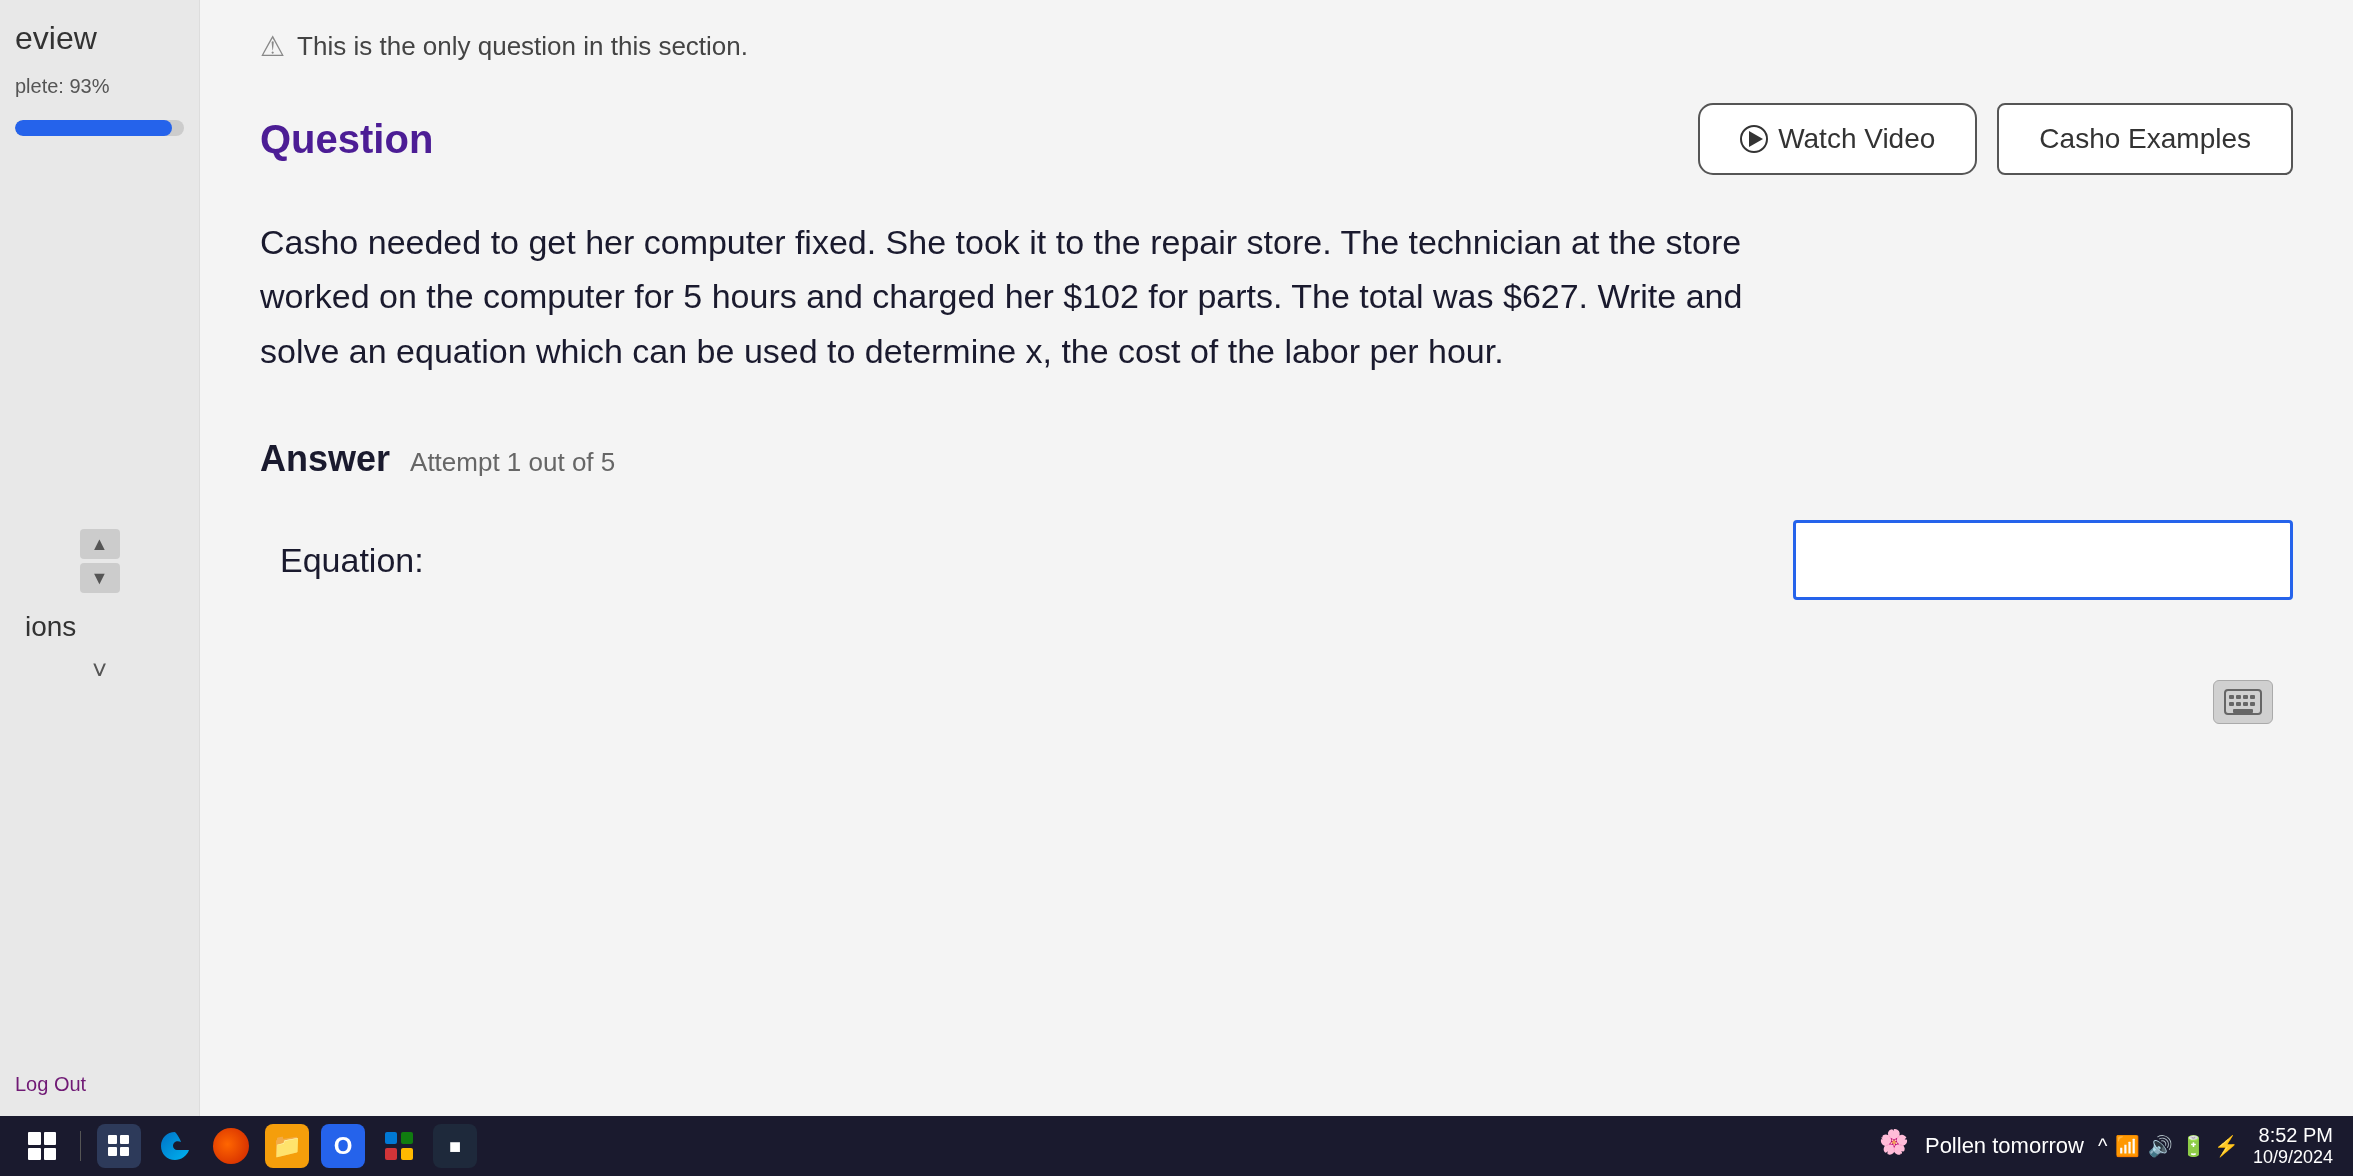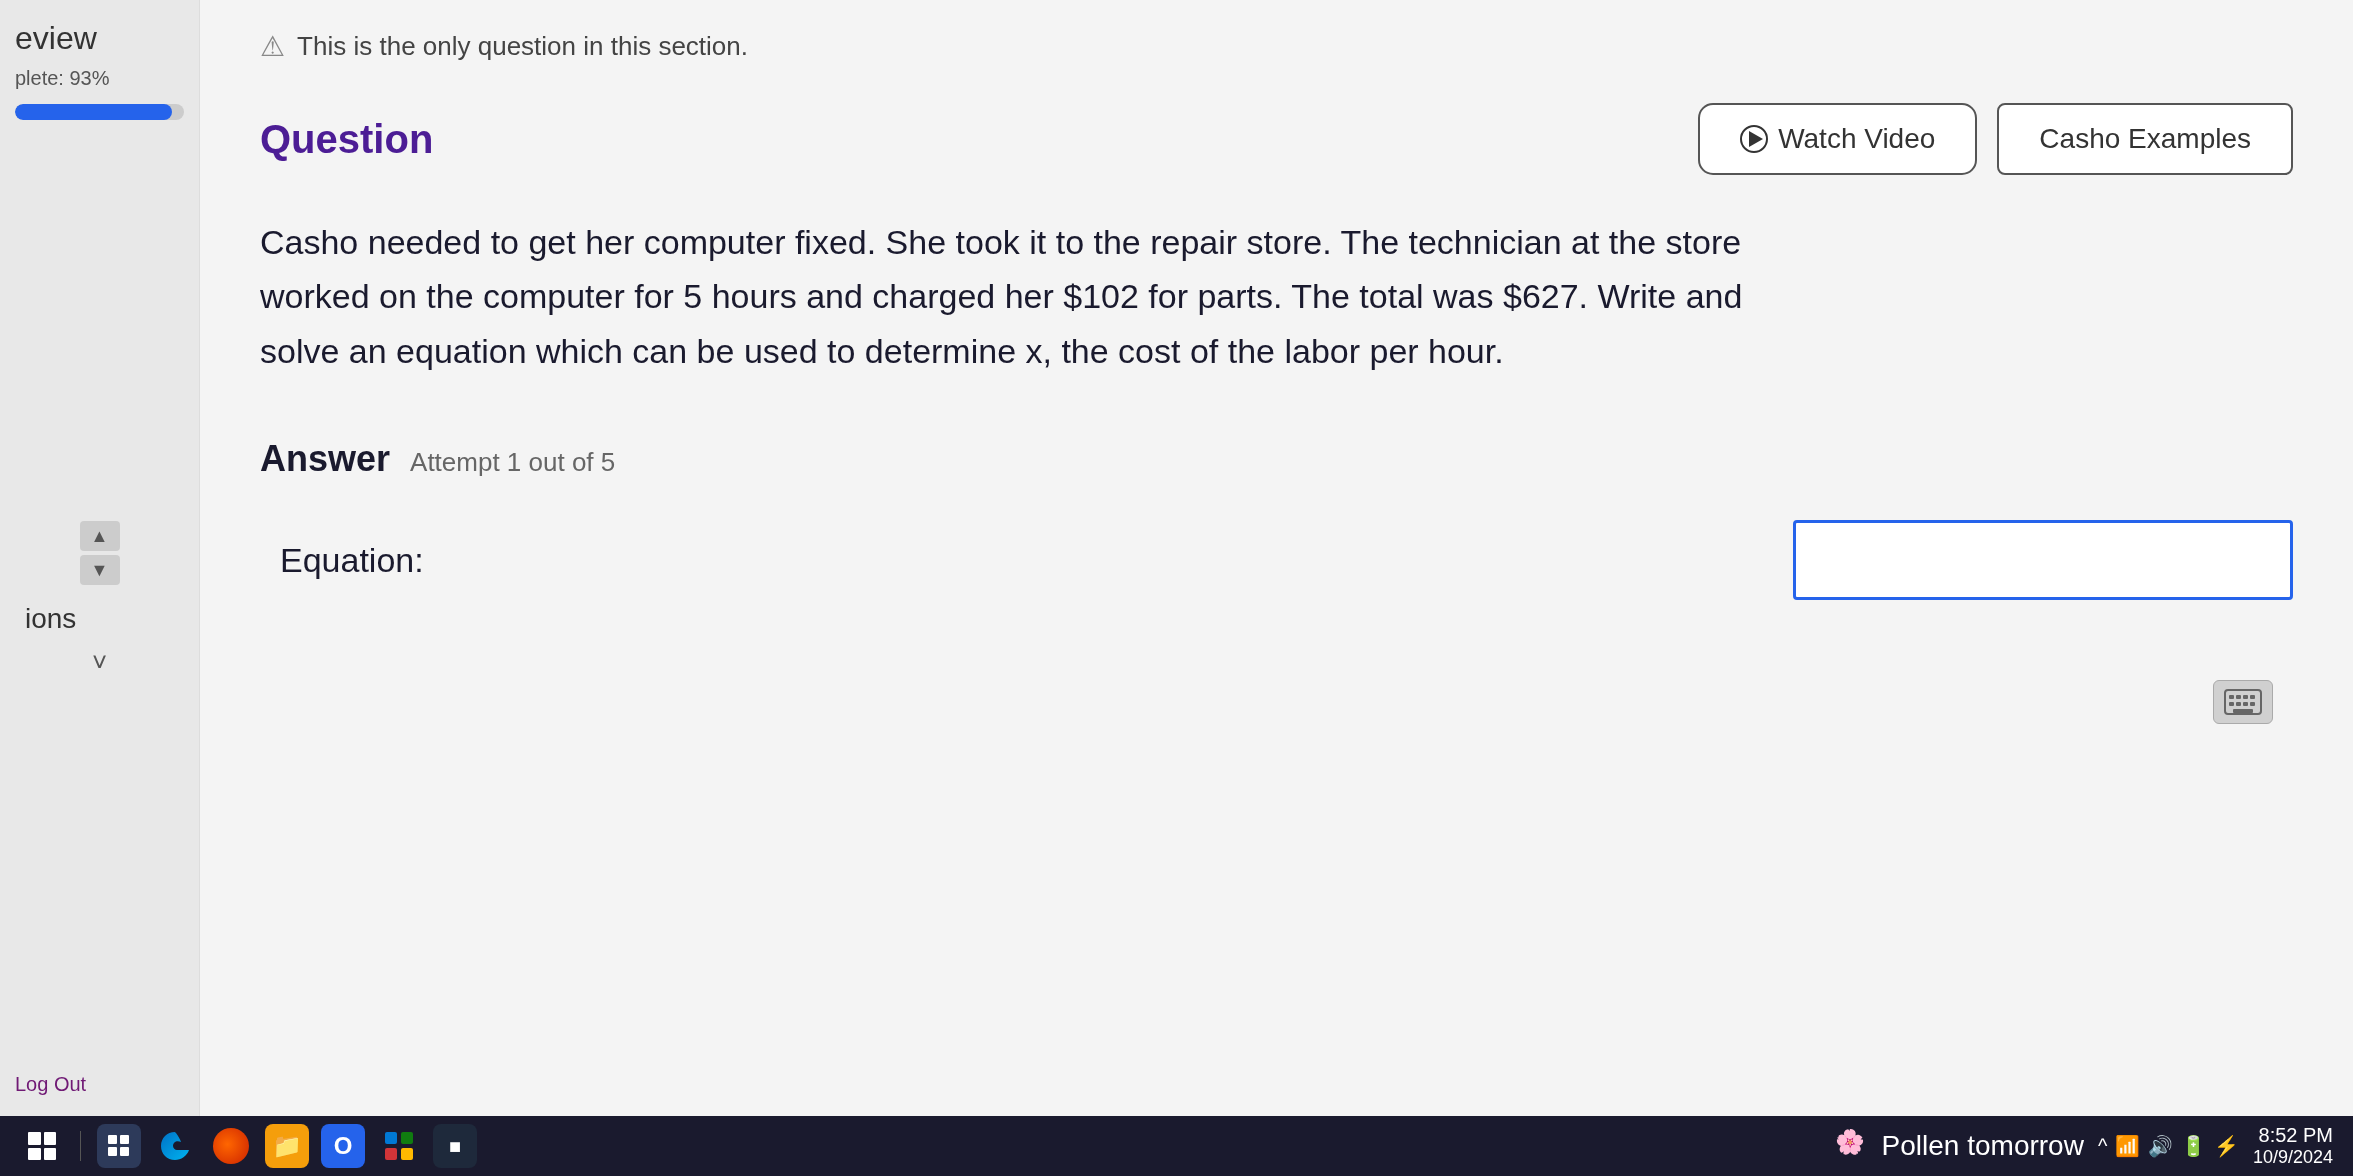--- a/index.html
+++ b/index.html
@@ -36,21 +36,21 @@
       display: flex;
       flex-direction: column;
       justify-content: space-between;
       padding: 20px 0;
       border-right: 1px solid #ddd;
     }
 
     .sidebar-top {
       display: flex;
       flex-direction: column;
-      gap: 10px;
+      gap: 18px;
       padding: 0 15px;
     }
 
     .sidebar-review {
       font-size: 32px;
       font-weight: 500;
       color: #333;
     }
 
     .sidebar-complete {
@@ -325,21 +325,21 @@
       background: transparent;
     }
 
     .pollen-icon {
       width: 36px;
       height: 36px;
       font-size: 24px;
     }
 
     .pollen-text {
-      font-size: 28px;
+      font-size: 22px;
       color: white;
     }
 
     .taskbar-sys-icons {
       display: flex;
       align-items: center;
       gap: 8px;
     }
 
     .sys-icon {

